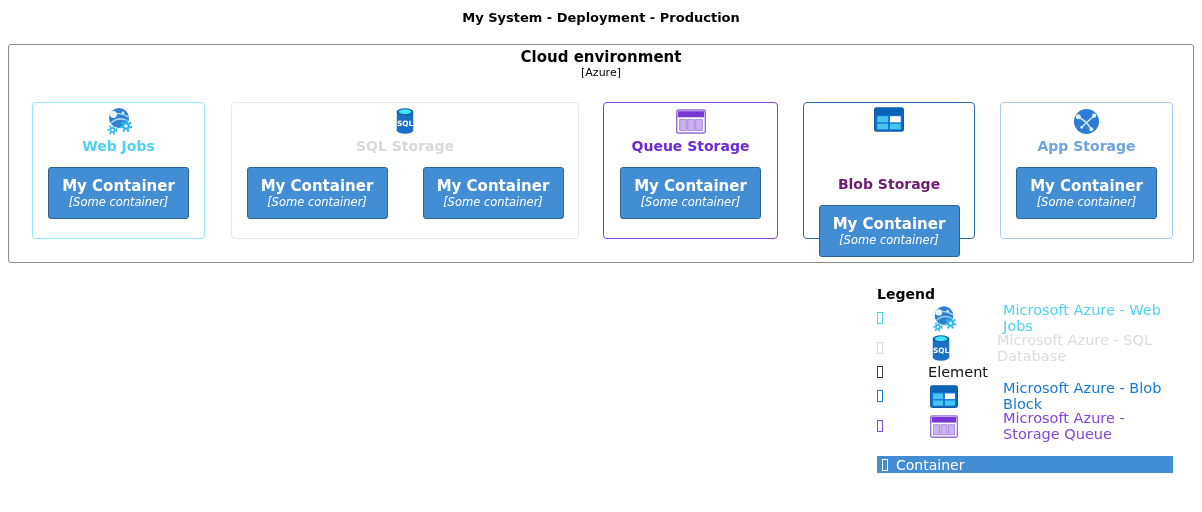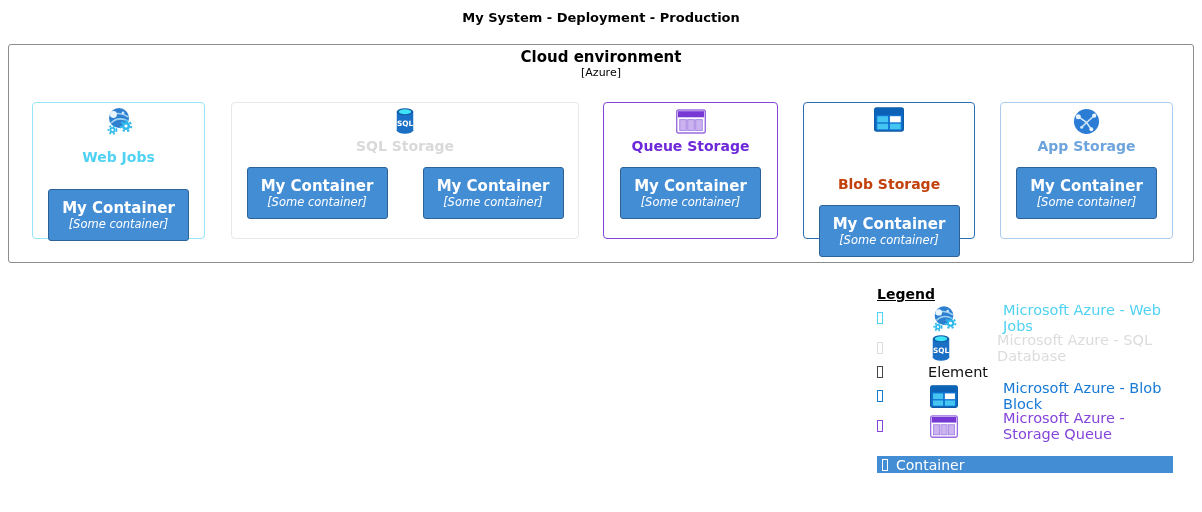--- a/index.html
+++ b/index.html
@@ -27,21 +27,21 @@
   .group-label { margin-top:3px; font-size:14px; font-weight:bold; }
   .containers { margin-top:13px; display:flex; gap:35px; }
 
   .container-box { width:141px; height:52px; box-sizing:border-box; border-radius:3px;
                    background:#438dd5; border:1px solid #fca5a5; color:#ffffff;
                    display:flex; flex-direction:column; align-items:center; justify-content:center; }
   .c-title { font-size:15px; font-weight:bold; line-height:18px; }
   .c-sub   { font-size:11.5px; font-style:italic; line-height:14px; }
 
   .legend { position:absolute; left:877px; top:286px; width:296px; }
-  .legend-title { font-size:14px; font-weight:bold; color:#000000; margin-bottom:1px;text-decoration:underline; }
+  .legend-title { font-size:14px; font-weight:bold; color:#000000; margin-bottom:1px; }
   .legend-row { display:flex; align-items:center; height:30px;gap:37px; }
   .legend-row.slim { height:18px; }
   .legend-icon { width:28px; display:flex; align-items:center; justify-content:center; margin:0 8px 0 6px; }
   .legend-label { font-size:14.5px; }
   .tofu { display:inline-block; width:6px; height:12px; border:1px solid currentColor;
           box-sizing:border-box; flex:none; }
   .legend-row .tofu { margin-right:4px; }
   .legend-row.slim .tofu { margin-right:8px; color:#444; }
   .legend-container-bar { margin-top:15px; height:17px; background:#438dd5; color:#ffffff;
                           display:flex; align-items:center; padding-left:5px; }
@@ -54,21 +54,21 @@
 <body>
 
 <div class="canvas">
 
   <div class="page-title">My System - Deployment - Production</div>
 
   <div class="boundary" style="border-color: rgb(140, 140, 140);">
     <div class="boundary-title">Cloud environment</div>
     <div class="boundary-subtitle">[Azure]</div>
 
-    <div class="group g-webjobs" style="border-color: rgb(147, 230, 248); gap: 11px;">
+    <div class="group g-webjobs" style="border-color: rgb(147, 230, 248);">
       <div class="group-icon">
         <svg width="30" height="28" viewBox="0 0 30 28">
           <circle cx="15" cy="11" r="10" fill="#2e7fd0"></circle>
           <path d="M5.5 9 Q15 3.5 24.5 10" stroke="#9fd3f2" stroke-width="1.6" fill="none"></path>
           <path d="M7 16 Q14 9 24 14" stroke="#9fd3f2" stroke-width="1.6" fill="none"></path>
           <circle cx="9.5" cy="7.5" r="3.4" fill="#e9f5fc"></circle>
           <circle cx="19" cy="6" r="1.4" fill="#cfeaf8"></circle>
           <circle cx="22" cy="19" r="4" fill="#2fb9ec"></circle>
           <circle cx="22" cy="19" r="5.2" fill="none" stroke="#2fb9ec" stroke-width="2" stroke-dasharray="2.2 2.4"></circle>
           <circle cx="22" cy="19" r="1.6" fill="#ffffff"></circle>
@@ -132,21 +132,21 @@
       <div class="group-icon">
         <svg width="30" height="25" viewBox="0 0 32 26">
           <rect x="0.75" y="0.75" width="30.5" height="24.5" rx="2" fill="#1173d0" stroke="#0e5ca8" stroke-width="1.5"></rect>
           <rect x="2" y="2" width="28" height="6" fill="#0b61b4"></rect>
           <rect x="3.5" y="9.5" width="11.5" height="6.5" fill="#45c5f2"></rect>
           <rect x="17" y="9.5" width="11.5" height="6.5" fill="#ffffff"></rect>
           <rect x="3.5" y="17.5" width="11.5" height="6" fill="#45c5f2"></rect>
           <rect x="17" y="17.5" width="11.5" height="6" fill="#45c5f2"></rect>
         </svg>
       </div>
-      <div class="group-label" style="color: #c2410c; margin-top: 44px;">Blob Storage</div>
+      <div class="group-label" style="color: #701a75; margin-top: 44px;">Blob Storage</div>
       <div class="containers">
         <div class="container-box" style="background-color: rgb(67, 141, 213); border-color: rgb(46, 98, 149); color: rgb(255, 255, 255);">
           <div class="c-title">My Container</div>
           <div class="c-sub">[Some container]</div>
         </div>
       </div>
     </div>
 
     <div class="group g-app" style="border-color: rgb(169, 204, 238);">
       <div class="group-icon">

